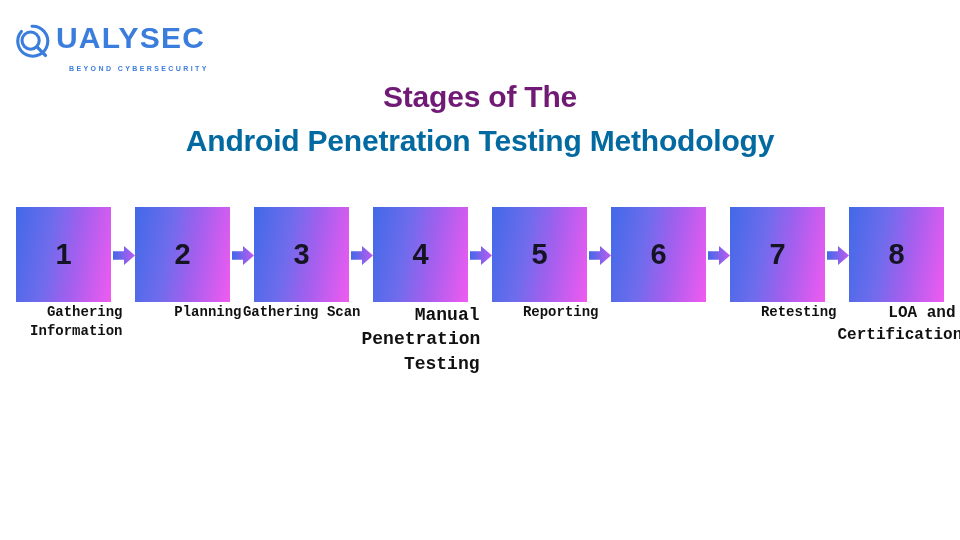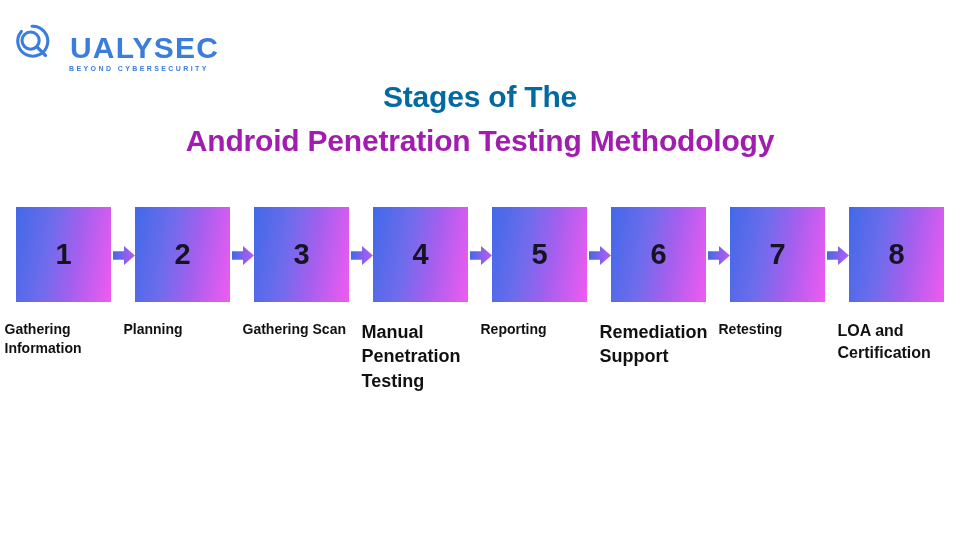--- a/index.html
+++ b/index.html
@@ -19,22 +19,22 @@
   .logo-block {
     position: absolute;
     left: 12px;
     top: 22px;
     display: flex;
     flex-direction: column;
     align-items: flex-start;
   }
   .logo-row {
     display: flex;
-    align-items: flex-end;
-    gap: 18px;
+    align-items: flex-start;
+    gap: 4px;
   }
   .logo-mark {
     width: 40px;
     height: 40px;
     display: block;
     flex: 0 0 auto;
   }
   .logo-word {
     font-family: "Liberation Sans", sans-serif;
     font-size: 30px;
@@ -61,30 +61,30 @@
     position: absolute;
     left: 0;
     top: 82px;
     width: 960px;
     text-align: center;
   }
   .title-line1 {
     font-family: "Liberation Sans", sans-serif;
     font-size: 30px;
     font-weight: 700;
-    color: #0369a1;
+    color: #701a75;
     letter-spacing: -0.2px;
     line-height: 1.0;
     margin-bottom: 14px;
   }
   .title-line2 {
     font-family: "Liberation Sans", sans-serif;
     font-size: 30px;
     font-weight: 700;
-    color: #a21caf;
+    color: #0369a1;
     letter-spacing: -0.2px;
     line-height: 1.0;
   }
 
   
   .stages {
     position: absolute;
     left: 16px;
     top: 207px;
     width: 928px;
@@ -110,25 +110,25 @@
     box-sizing: border-box;
   }
   .stage-number {
     font-family: "Liberation Sans", sans-serif;
     font-size: 29px;
     font-weight: 700;
     color: #151422;
     line-height: 1;
   }
   .stage-label {
-    margin-top: 18px;
-    font-family: Liberation Sans, sans-serif;
+    margin-top: 1px;
+    font-family: Liberation Mono, monospace;
     font-weight: 700;
     color: #111111;
-    text-align: left;
+    text-align: right;
     line-height: 1.35;
     width: 118px;
   }
   .sz-14 { font-size: 14px; }
   .sz-13 { font-size: 18px; }
   .sz-12 { font-size: 16px; }
 
   
   .arrow {
     position: absolute;
@@ -245,21 +245,20 @@
             </linearGradient>
           </defs>
           <path d="M0 5.2 H11 V0 L22 9.5 L11 19 V13.8 H0 Z" fill="url(#ag4)"></path>
         </svg>
       </span>
     </div>
     <div class="stage">
       <div class="stage-box">
         <div class="stage-number">6</div>
       </div>
-      <div class="stage-label sz-13">Remediation Support</div>
       <span class="arrow">
         <svg width="22" height="19" viewBox="0 0 22 19">
           <defs>
             <linearGradient id="ag5" x1="0" y1="0" x2="1" y2="0">
               <stop offset="0%" stop-color="#4169E8"></stop>
               <stop offset="100%" stop-color="#C05BF0"></stop>
             </linearGradient>
           </defs>
           <path d="M0 5.2 H11 V0 L22 9.5 L11 19 V13.8 H0 Z" fill="url(#ag5)"></path>
         </svg>

